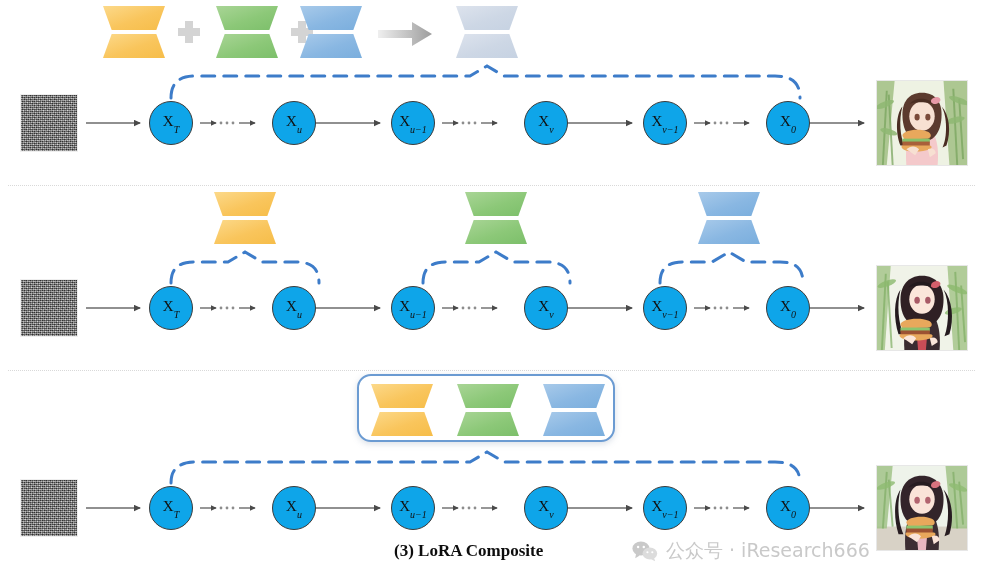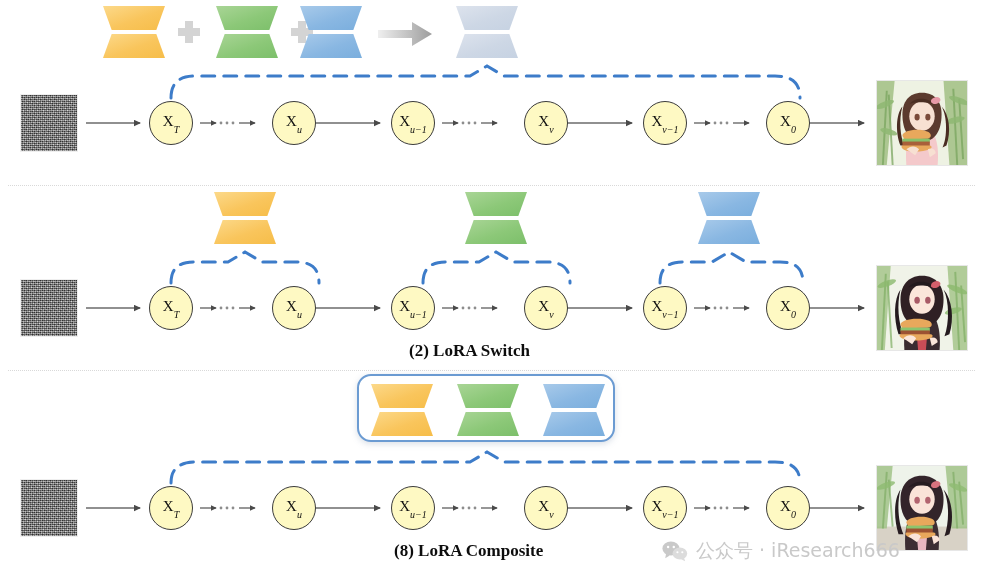--- a/index.html
+++ b/index.html
@@ -42,21 +42,21 @@
       repeating-linear-gradient(37deg, rgba(255,255,255,.18) 0 1px, rgba(0,0,0,.20) 1px 3px),
       repeating-linear-gradient(117deg, rgba(255,255,255,.16) 0 1px, rgba(0,0,0,.18) 1px 3px);
     border: 1px solid #efefef;
   }
 
   
   .node {
     position: absolute;
     width: 44px; height: 44px;
     border-radius: 50%;
-    background: #fef9c3;
+    background: #0ea5e9;
     border: 1.6px solid #3b3b3b;
     display: flex; align-items: center; justify-content: center;
     font-size: 15px;
     color: #111;
     letter-spacing: 0;
     white-space: nowrap;
   }
   .node .lbl { position: relative; top: -1px; }
   .node .sub {
     font-size: 10px;
@@ -393,21 +393,20 @@
         <path d="M24,60 C24,54 44,52 53,56 C57,58 57,62 53,63 L26,64 Z" fill="#e8a85c"></path>
         <rect x="24" y="63" width="30" height="4" fill="#8cc46e"></rect>
         <rect x="24" y="66" width="30" height="5" fill="#9c5232"></rect>
         <path d="M23,71 C23,77 44,78 55,74 C58,72 57,70 54,70 L24,70 Z" fill="#e8a85c"></path>
       </g>
       <path d="M27,74 C31,70 37,70 40,74 L36,80 Z" fill="#fbe6da"></path>
       <path d="M54,74 C58,72 62,74 62,78 L56,82 Z" fill="#fbe6da"></path>
     </svg>
   </div>
 
-  <div class="caption" style="left:409px; top:341px;">(2) LoRA Switch</div>
 
   <div class="row-sep" style="top:370px;"></div>
 
   <div class="composite-box" style="left:357px; top:374px; width:258px; height:68px;">
     <div class="lora yellow" style="left:12px; top:8px; width:62px; height:52px;">
       <div class="half top"></div>
       <div class="half bot"></div>
     </div>
     <div class="lora green" style="left:98px; top:8px; width:62px; height:52px;">
       <div class="half top"></div>
@@ -474,23 +473,23 @@
         <path d="M30,58 C30,52 48,50 56,54 C60,56 60,60 56,61 L32,62 Z" fill="#e8a85c"></path>
         <rect x="30" y="61" width="27" height="4" fill="#8cc46e"></rect>
         <rect x="30" y="64" width="27" height="5" fill="#9c5232"></rect>
         <path d="M29,69 C29,75 48,76 58,72 C61,70 60,68 57,68 L30,68 Z" fill="#e8a85c"></path>
       </g>
       <path d="M32,72 C36,68 42,68 45,72 L41,78 Z" fill="#fae3d8"></path>
       <path d="M56,72 C60,70 64,72 64,76 L58,80 Z" fill="#fae3d8"></path>
     </svg>
   </div>
 
-  <div class="caption" style="left:394px; top:541px;">(8) LoRA Composite</div>
-
-  <div class="watermark" style="left:662px; top:538px;text-align:right;">
+  <div class="caption" style="left:394px; top:541px;">(3) LoRA Composite</div>
+
+  <div class="watermark" style="left:632px; top:538px;text-align:right;">
     <svg class="wm-logo" viewBox="0 0 32 26">
       <ellipse cx="11" cy="10" rx="10.5" ry="8.6" fill="#c9c9c9"></ellipse>
       <path d="M5,16 L4,22 L9.5,18.5 Z" fill="#c9c9c9"></path>
       <circle cx="7.5" cy="8" r="1.5" fill="#ffffff"></circle>
       <circle cx="14.5" cy="8" r="1.5" fill="#ffffff"></circle>
       <ellipse cx="22" cy="16" rx="9" ry="7.4" fill="#dcdcdc"></ellipse>
       <path d="M27,21 L28.5,25.5 L23.5,23 Z" fill="#dcdcdc"></path>
       <circle cx="19" cy="14.5" r="1.3" fill="#ffffff"></circle>
       <circle cx="25" cy="14.5" r="1.3" fill="#ffffff"></circle>
     </svg>

